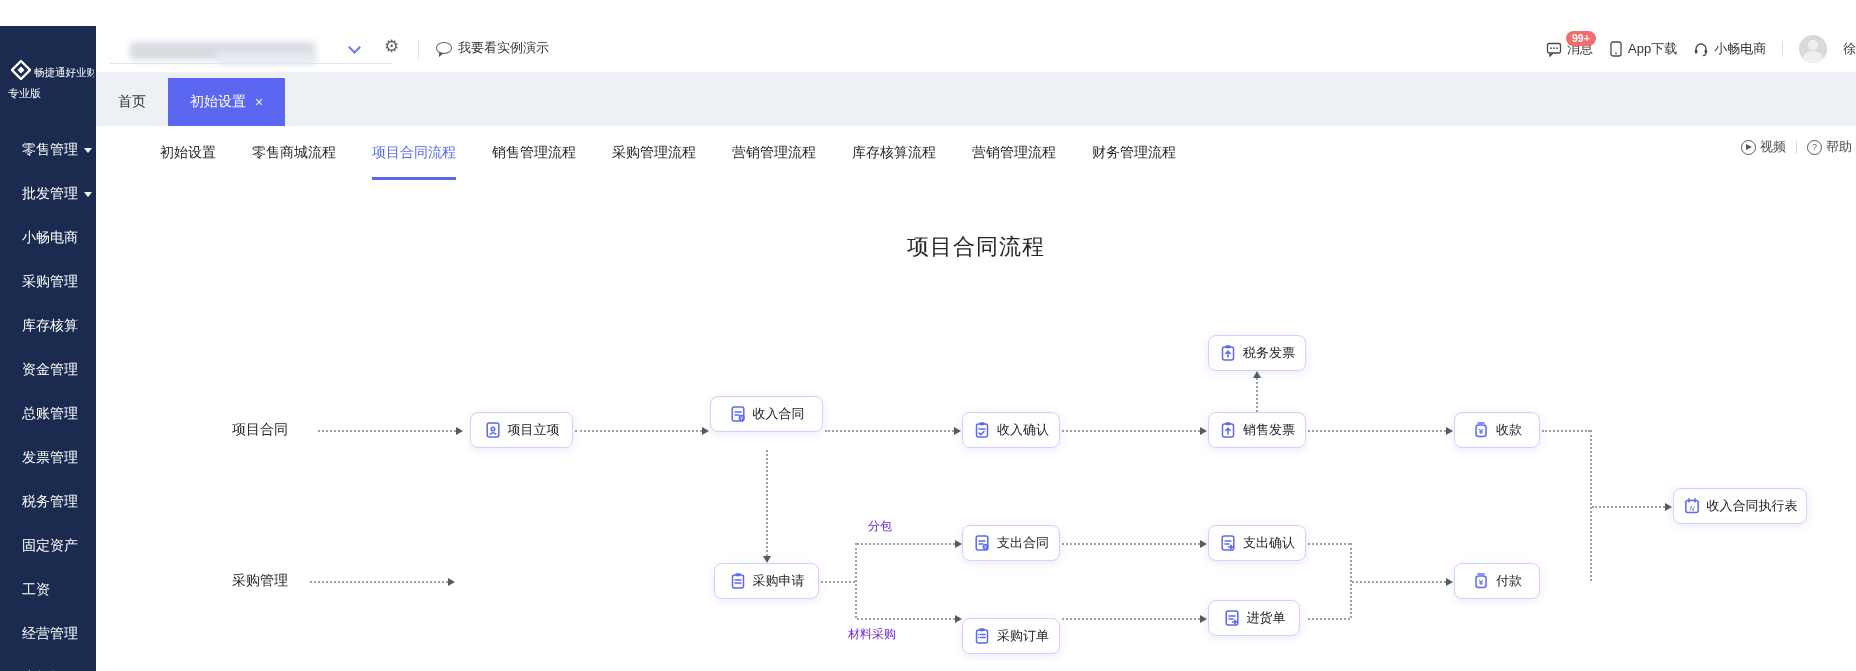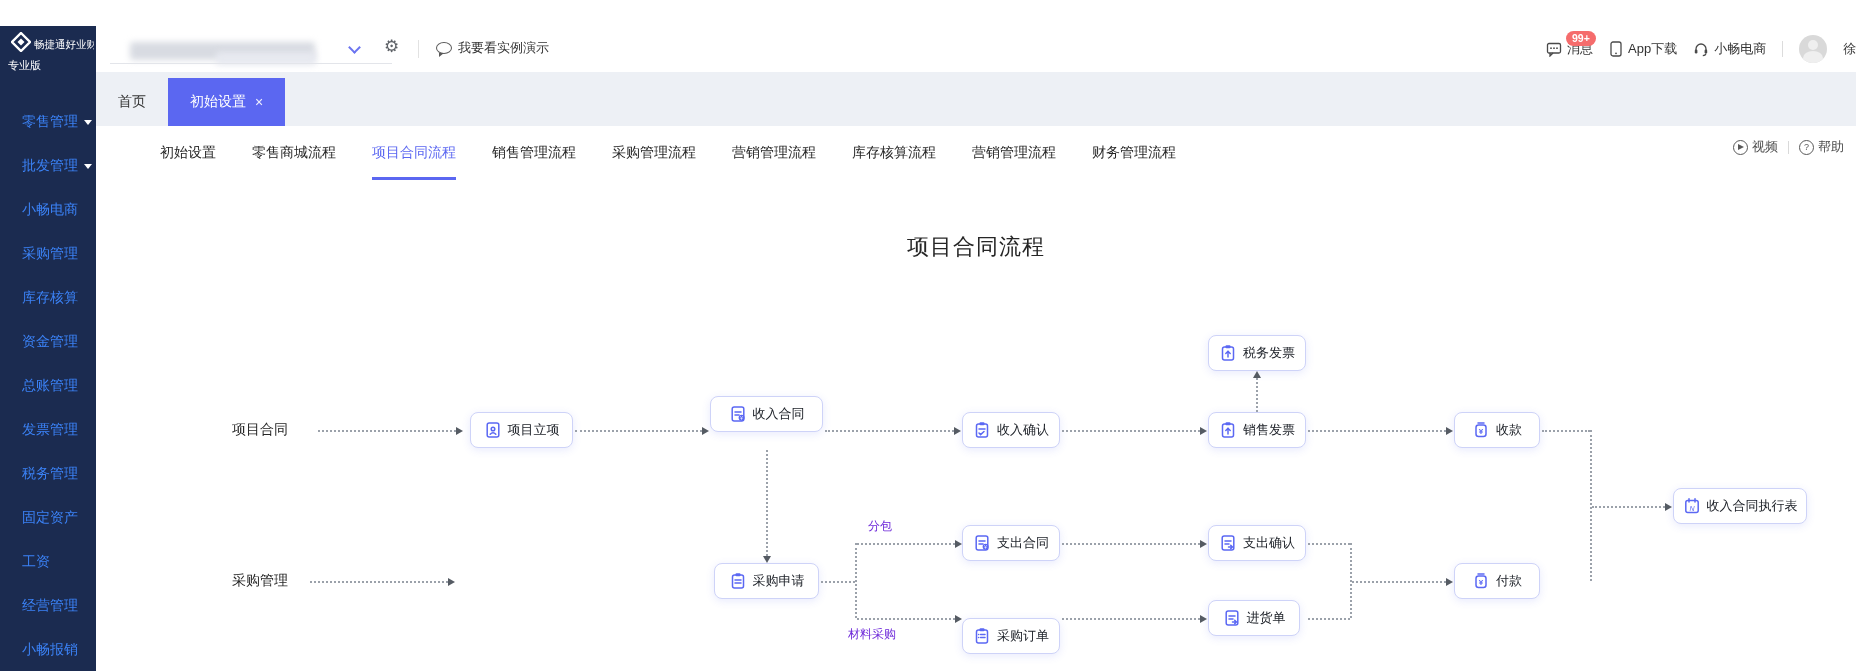--- a/index.html
+++ b/index.html
@@ -2,26 +2,26 @@
 <html><head>
 <meta charset="utf-8">
 <style>
   * { margin:0; padding:0; box-sizing:border-box; }
   html,body { width:1856px; height:671px; overflow:hidden; background:#fff;
     font-family:"Liberation Sans","DejaVu Sans",sans-serif; }
   body { position:relative; }
 
   
   .sidebar { position:absolute; left:0; top:26px; width:96px; bottom:0; background:#1b2b50; z-index:5; }
-  .logo-area { position:relative; height:52px; }
+  .logo-area { position:relative; height:52px;margin-top:28px; }
   .logo-mark { position:absolute; left:11px; top:6px; }
   .brand-name { position:absolute; left:34px; top:12px; color:#fff; font-size:10.5px; white-space:nowrap; overflow:hidden; width:60px; }
   .brand-edition { position:absolute; left:8px; top:32px; color:#fff; font-size:11px; }
   .side-list { margin-top:22px; }
-  .side-item { height:44px; display:flex; align-items:center; padding-left:22px; color:#3b82f6; font-size:14px; font-weight:500; cursor:pointer; white-space:nowrap; }
+  .side-item { height:44px; display:flex; align-items:center; padding-left:22px; color:#ffffff; font-size:14px; font-weight:500; cursor:pointer; white-space:nowrap; }
   .side-item .caret { width:0; height:0; border-left:4.5px solid transparent; border-right:4.5px solid transparent; border-top:5px solid #ffffff; margin-left:6px; }
 
   
   .topbar { position:absolute; left:96px; top:26px; right:0; height:46px; background:#fff; }
   .org-blob1 { position:absolute; left:34px; top:16px; width:185px; height:18px; background:#d8dbe2; border-radius:3px; filter:blur(3px); }
   .org-blob2 { position:absolute; left:120px; top:26px; width:100px; height:13px; background:#e7e9f0; border-radius:3px; filter:blur(3px); }
   .org-underline { position:absolute; left:14px; top:37px; width:282px; height:1px; background:#e3e5ea; }
   .chevron-down { position:absolute; left:254px; top:17px; width:9px; height:9px; border-right:2px solid #6b74f0; border-bottom:2px solid #6b74f0; transform:rotate(45deg); cursor:pointer; }
   .gear { position:absolute; left:288px; top:10px; font-size:17px; color:#5f6368; cursor:pointer; font-family:"DejaVu Sans",sans-serif; }
   .top-div1 { position:absolute; left:322px; top:14px; width:1px; height:18px; background:#e2e2e2; }
@@ -41,21 +41,21 @@
   .tabstrip { position:absolute; left:96px; top:72px; right:0; height:54px; background:#edf0f5; display:flex; align-items:flex-end; }
   .wtab { font-size:14px; color:#333; padding:0 22px; height:48px; display:flex; align-items:center; cursor:pointer; }
   .wtab.active { background:#5b67f1; color:#fff; gap:9px; }
   .wtab .close { font-size:14px; line-height:1; cursor:pointer; opacity:.9; }
 
   
   .panel { position:absolute; left:96px; top:126px; right:0; bottom:0; background:#fff; }
   .flowtabs { position:absolute; left:96px; top:126px; right:0; height:54px; display:flex; align-items:center; gap:36px; padding-left:64px; }
   .ftab { font-size:14px; color:#262626; cursor:pointer; height:54px; display:flex; align-items:center; border-bottom:3px solid transparent; padding-top:2px; }
   .ftab.active { color:#5b67f1; border-bottom-color:#5b67f1; font-weight:500; }
-  .page-actions { position:absolute; right:12px; top:138px; display:flex; align-items:center; gap:10px; font-size:13px; color:#4d4d4d; }
+  .page-actions { position:absolute; right:4px; top:138px; display:flex; align-items:center; gap:10px; font-size:13px; color:#4d4d4d; }
   .pa-item { display:flex; align-items:center; gap:4px; cursor:pointer; }
   .circle-ic { width:15px; height:15px; border:1.3px solid #595959; border-radius:50%; display:flex; align-items:center; justify-content:center; font-size:9px; color:#595959; }
   .play-tri { width:0; height:0; border-left:6px solid #595959; border-top:3.5px solid transparent; border-bottom:3.5px solid transparent; margin-left:1px; }
   .pa-div { width:1px; height:13px; background:#d9d9d9; }
 
   .diagram-title { position:absolute; left:96px; right:0; top:232px; text-align:center; font-size:22px; color:#262626; font-weight:500; letter-spacing:1px; }
 
   
   .flow-node { position:absolute; height:36px; background:#fff; border:1px solid #ced3f8; border-radius:8px; box-shadow:0 2px 8px rgba(91,104,243,.14); display:flex; align-items:center; justify-content:center; gap:6px; font-size:13px; color:#20242b; font-weight:500; cursor:pointer; white-space:nowrap; }
   .row-label { position:absolute; font-size:14px; color:#262626; font-weight:500; }

